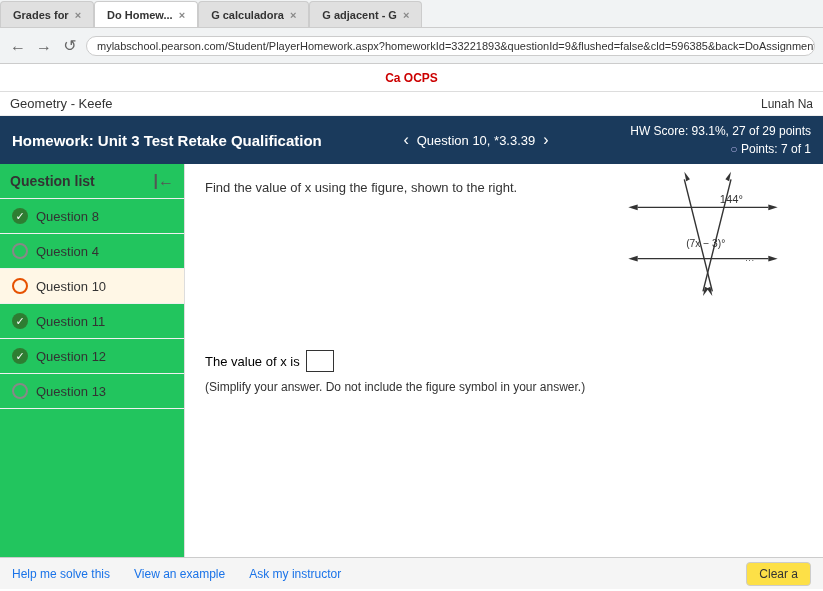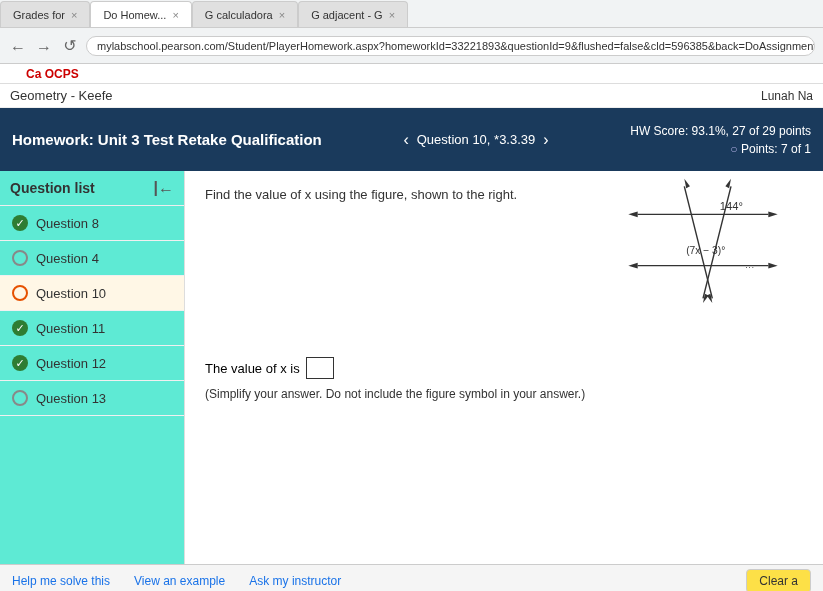--- a/index.html
+++ b/index.html
@@ -31,59 +31,59 @@
       background: #f1f3f4; border-bottom: 1px solid #ccc;
       height: 28px; display: flex; align-items: center; padding: 0;
       font-size: 11px;
     }
     .tabs-row {
       display: flex; align-items: flex-end; height: 100%; gap: 0;
     }
     .tab-item {
       padding: 4px 12px; background: #e0e0e0; border: 1px solid #ccc;
       border-bottom: none; border-radius: 4px 4px 0 0; cursor: pointer;
-      font-size: 11px; color: #333; height: 26px; display: flex; align-items: center;
+      font-size: 11px; color: #333; height: 26px; display: flex; align-items: center; font-weight: bold;
     }
     .tab-item.active { background: #fff; }
     .tab-item .close-x { margin-left: 6px; color: #888; }
 
     
     .pearson-nav {
-      background: #fff; height: 20px; display: flex; align-items: center;
-      padding: 0 26px; border-bottom: 1px solid #ddd; font-size: 12px; color: #555;
+      background: #fff; height: 28px; display: flex; align-items: center;
+      padding: 0 26px; border-bottom: 1px solid #ddd; font-size: 12px; color: #555; justify-content: center;
     }
     .pearson-nav .ocps { font-weight: bold; color: #c00; }
 
     
     .course-title-bar {
       background: #fff; padding: 4px 10px; font-size: 13px; color: #333;
       border-bottom: 1px solid #eee; display: flex; justify-content: space-between;
       align-items: center;
     }
     .user-name { font-size: 12px; color: #333; }
 
     
     .hw-header {
-      background: #1a3a5c; color: #fff; height: 63px;
+      background: #1a3a5c; color: #fff; height: 48px;
       display: flex; align-items: center; padding: 0 12px;
       justify-content: space-between;
     }
     .hw-title { font-size: 15px; font-weight: bold; }
     .hw-question-nav { display: flex; align-items: center; gap: 8px; font-size: 13px; }
     .nav-arrow { cursor: pointer; font-size: 16px; }
     .hw-score { font-size: 12px; text-align: right; line-height: 1.5; }
 
     
     .main-layout {
       display: flex; height: calc(591px - 36px - 28px - 28px - 26px - 48px - 32px);
     }
 
     
     .sidebar {
-      width: 185px; background: #5eead4; border-right: 1px solid #ddd;
+      width: 185px; background: #22c55e; border-right: 1px solid #ddd;
       overflow-y: auto; flex-shrink: 0; text-align: right;
     }
     .sidebar-header {
       display: flex; align-items: center; justify-content: space-between;
       padding: 8px 10px; font-size: 14px; font-weight: bold; color: #333;
       border-bottom: 1px solid #eee;
     }
     .collapse-btn { cursor: pointer; color: #555; font-size: 16px; }
     .sidebar-item {
       display: flex; align-items: center; gap: 8px;

